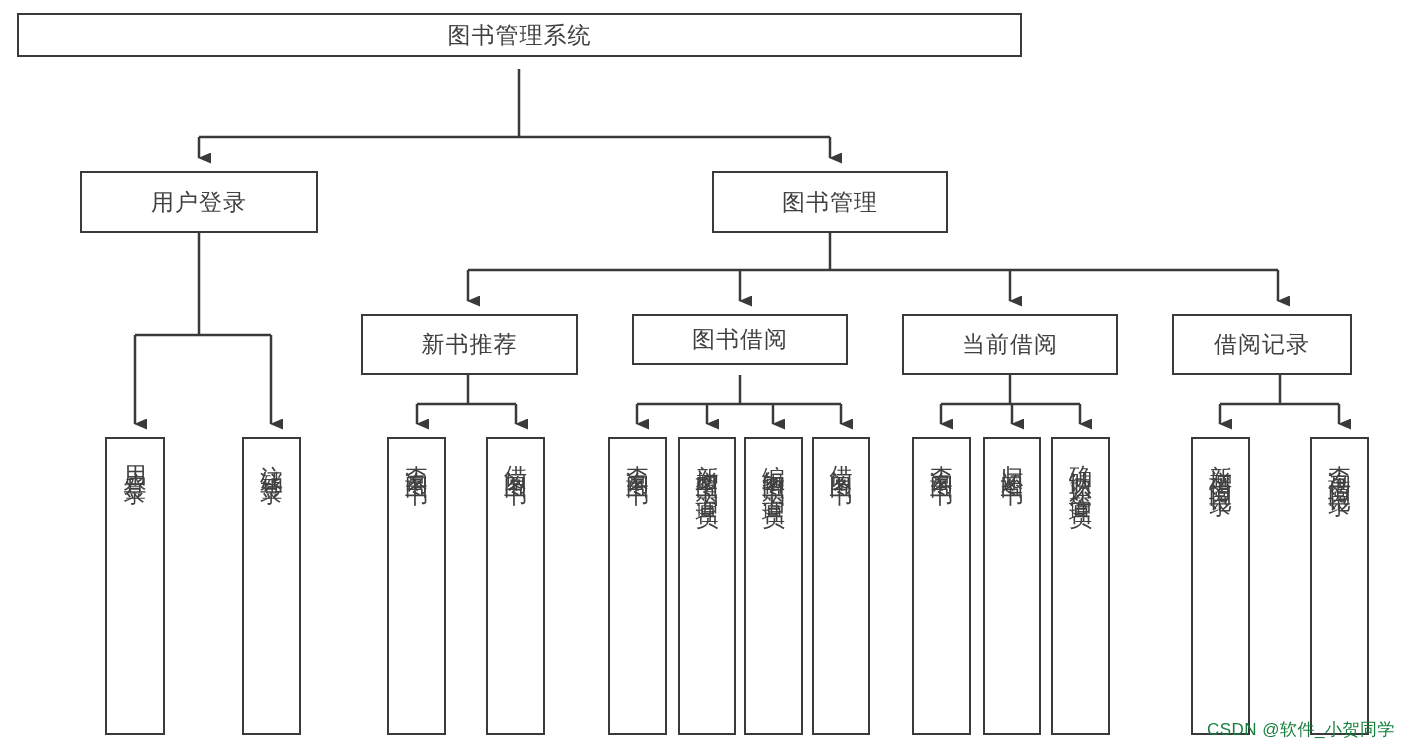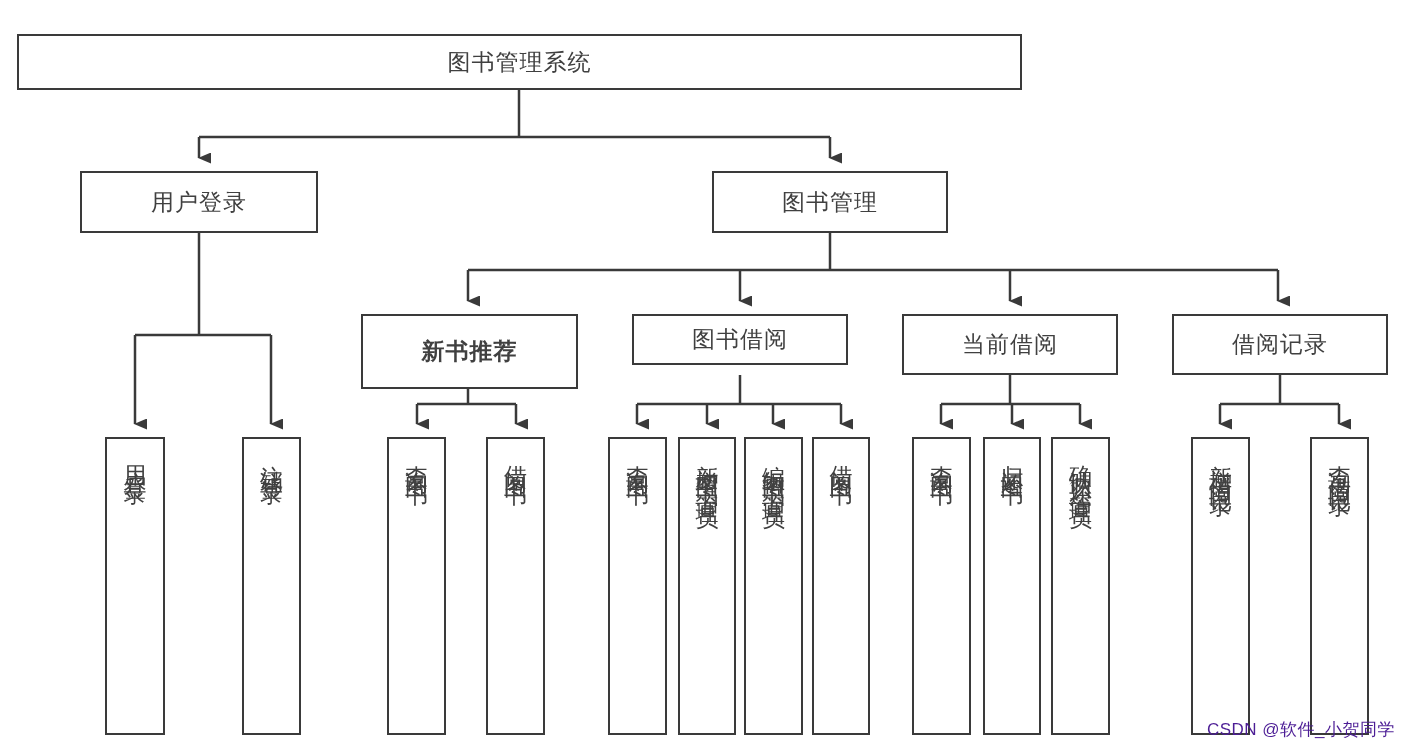--- a/index.html
+++ b/index.html
@@ -65,21 +65,21 @@
     fill: none;
   }
   .conn-arrow {
     fill: #3a3a3a;
   }
   #watermark {
     position: absolute;
     right: 10px;
     bottom: 6px;
     font-size: 17px;
-    color: #4c1d95;
+    color: #15803d;
     letter-spacing: 0.5px;
     white-space: nowrap;
   }
 </style>
 </head>
 <body>
 
 <div id="diagram-root">
 
   <svg class="connectors" viewBox="0 0 1405 747">
@@ -137,41 +137,41 @@
     </g>
 
     <g>
       <path class="conn-line" d="M 1280,375 L 1280,404"></path>
       <path class="conn-line" d="M 1220,404 L 1339,404"></path>
       <path class="conn-line" d="M 1220,404 L 1220,424" marker-end="url(#arrowhead)"></path>
       <path class="conn-line" d="M 1339,404 L 1339,424" marker-end="url(#arrowhead)"></path>
     </g>
   </svg>
 
-  <div class="node-box" id="node-root" style="left: 17px; top: 13px; width: 1005px; height: 56px; margin-top: 21px;">
+  <div class="node-box" id="node-root" style="left: 17px; top: 13px; width: 1005px; height: 44px;">
     <span class="node-label">图书管理系统</span>
   </div>
 
   <div class="node-box" id="node-l2-0" style="left: 80px; top: 171px; width: 238px; height: 62px;">
     <span class="node-label">用户登录</span>
   </div>
   <div class="node-box" id="node-l2-1" style="left: 712px; top: 171px; width: 236px; height: 62px;">
     <span class="node-label">图书管理</span>
   </div>
 
-  <div class="node-box" id="node-l3-0" style="left: 361px; top: 314px; width: 217px; height: 75px; font-weight: bold;">
+  <div class="node-box" id="node-l3-0" style="left: 361px; top: 314px; width: 217px; height: 61px;">
     <span class="node-label">新书推荐</span>
   </div>
   <div class="node-box" id="node-l3-1" style="left: 632px; top: 314px; width: 216px; height: 51px;">
     <span class="node-label">图书借阅</span>
   </div>
   <div class="node-box" id="node-l3-2" style="left: 902px; top: 314px; width: 216px; height: 61px; justify-content: center;">
     <span class="node-label">当前借阅</span>
   </div>
-  <div class="node-box" id="node-l3-3" style="left: 1172px; top: 314px; width: 216px; height: 61px;">
+  <div class="node-box" id="node-l3-3" style="left: 1172px; top: 314px; width: 180px; height: 61px;">
     <span class="node-label">借阅记录</span>
   </div>
 
   <div class="node-box vertical" id="node-leaf-0" style="left: 105px; top: 437px; width: 60px; height: 298px;">
     <span class="node-label">用户登录</span>
   </div>
   <div class="node-box vertical" id="node-leaf-1" style="left: 242px; top: 437px; width: 59px; height: 298px;">
     <span class="node-label">注销登录</span>
   </div>
   <div class="node-box vertical" id="node-leaf-2" style="left: 387px; top: 437px; width: 59px; height: 298px;">

